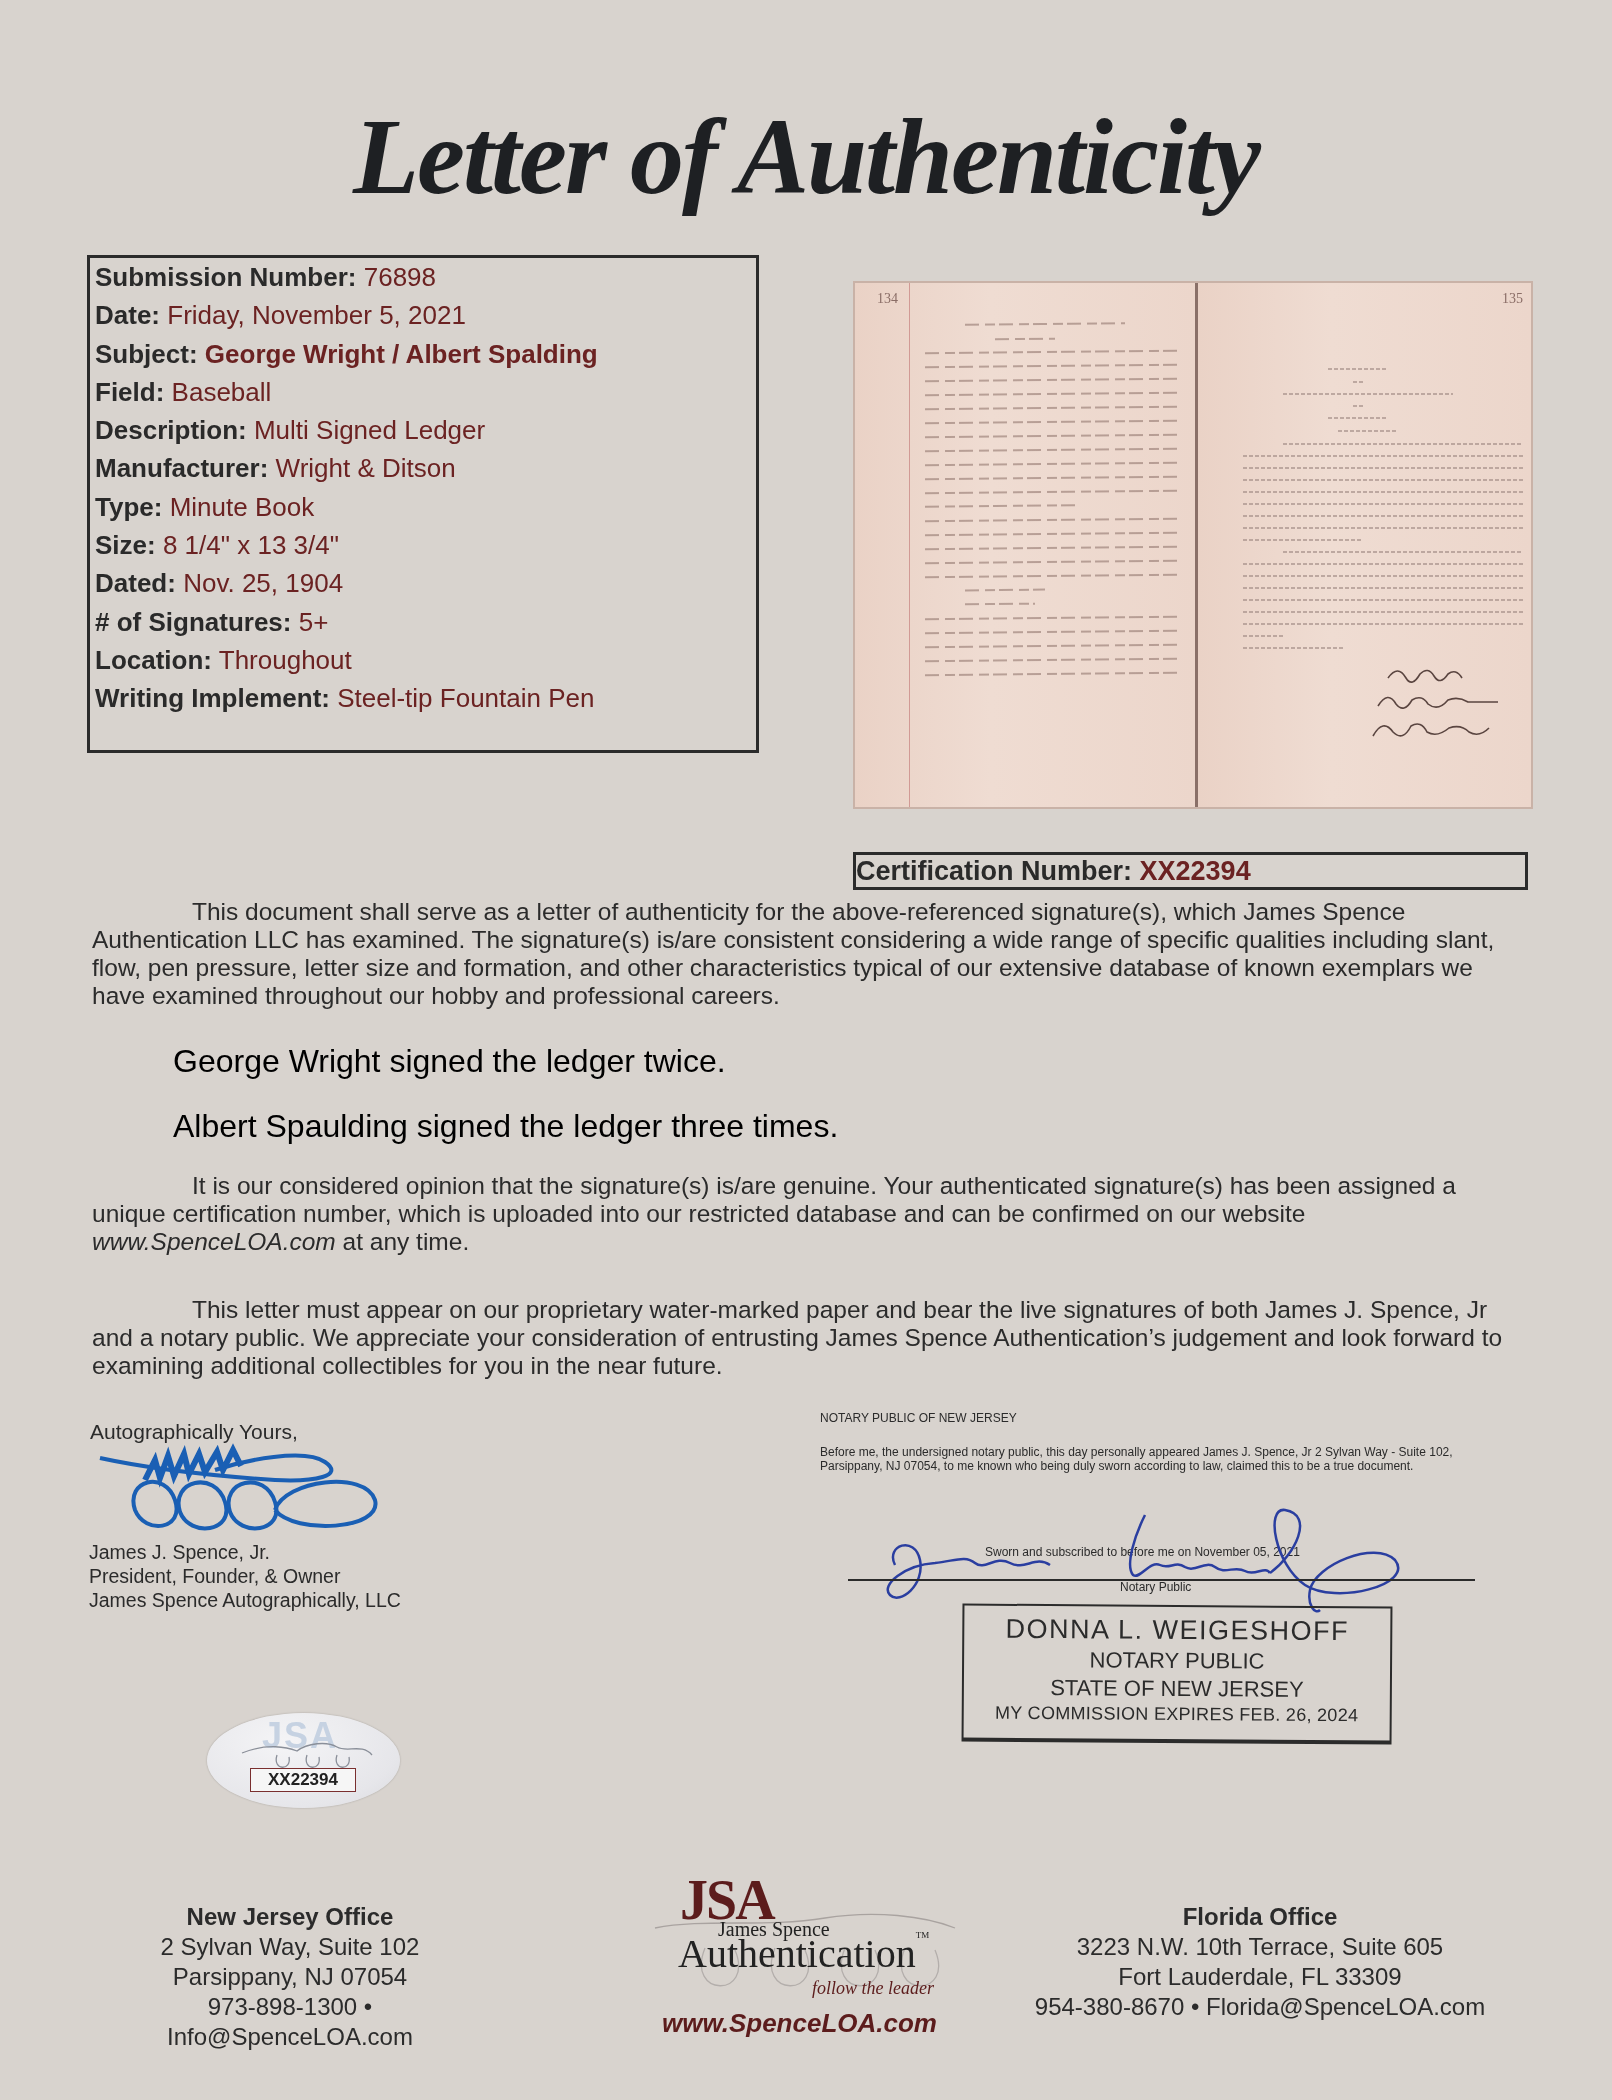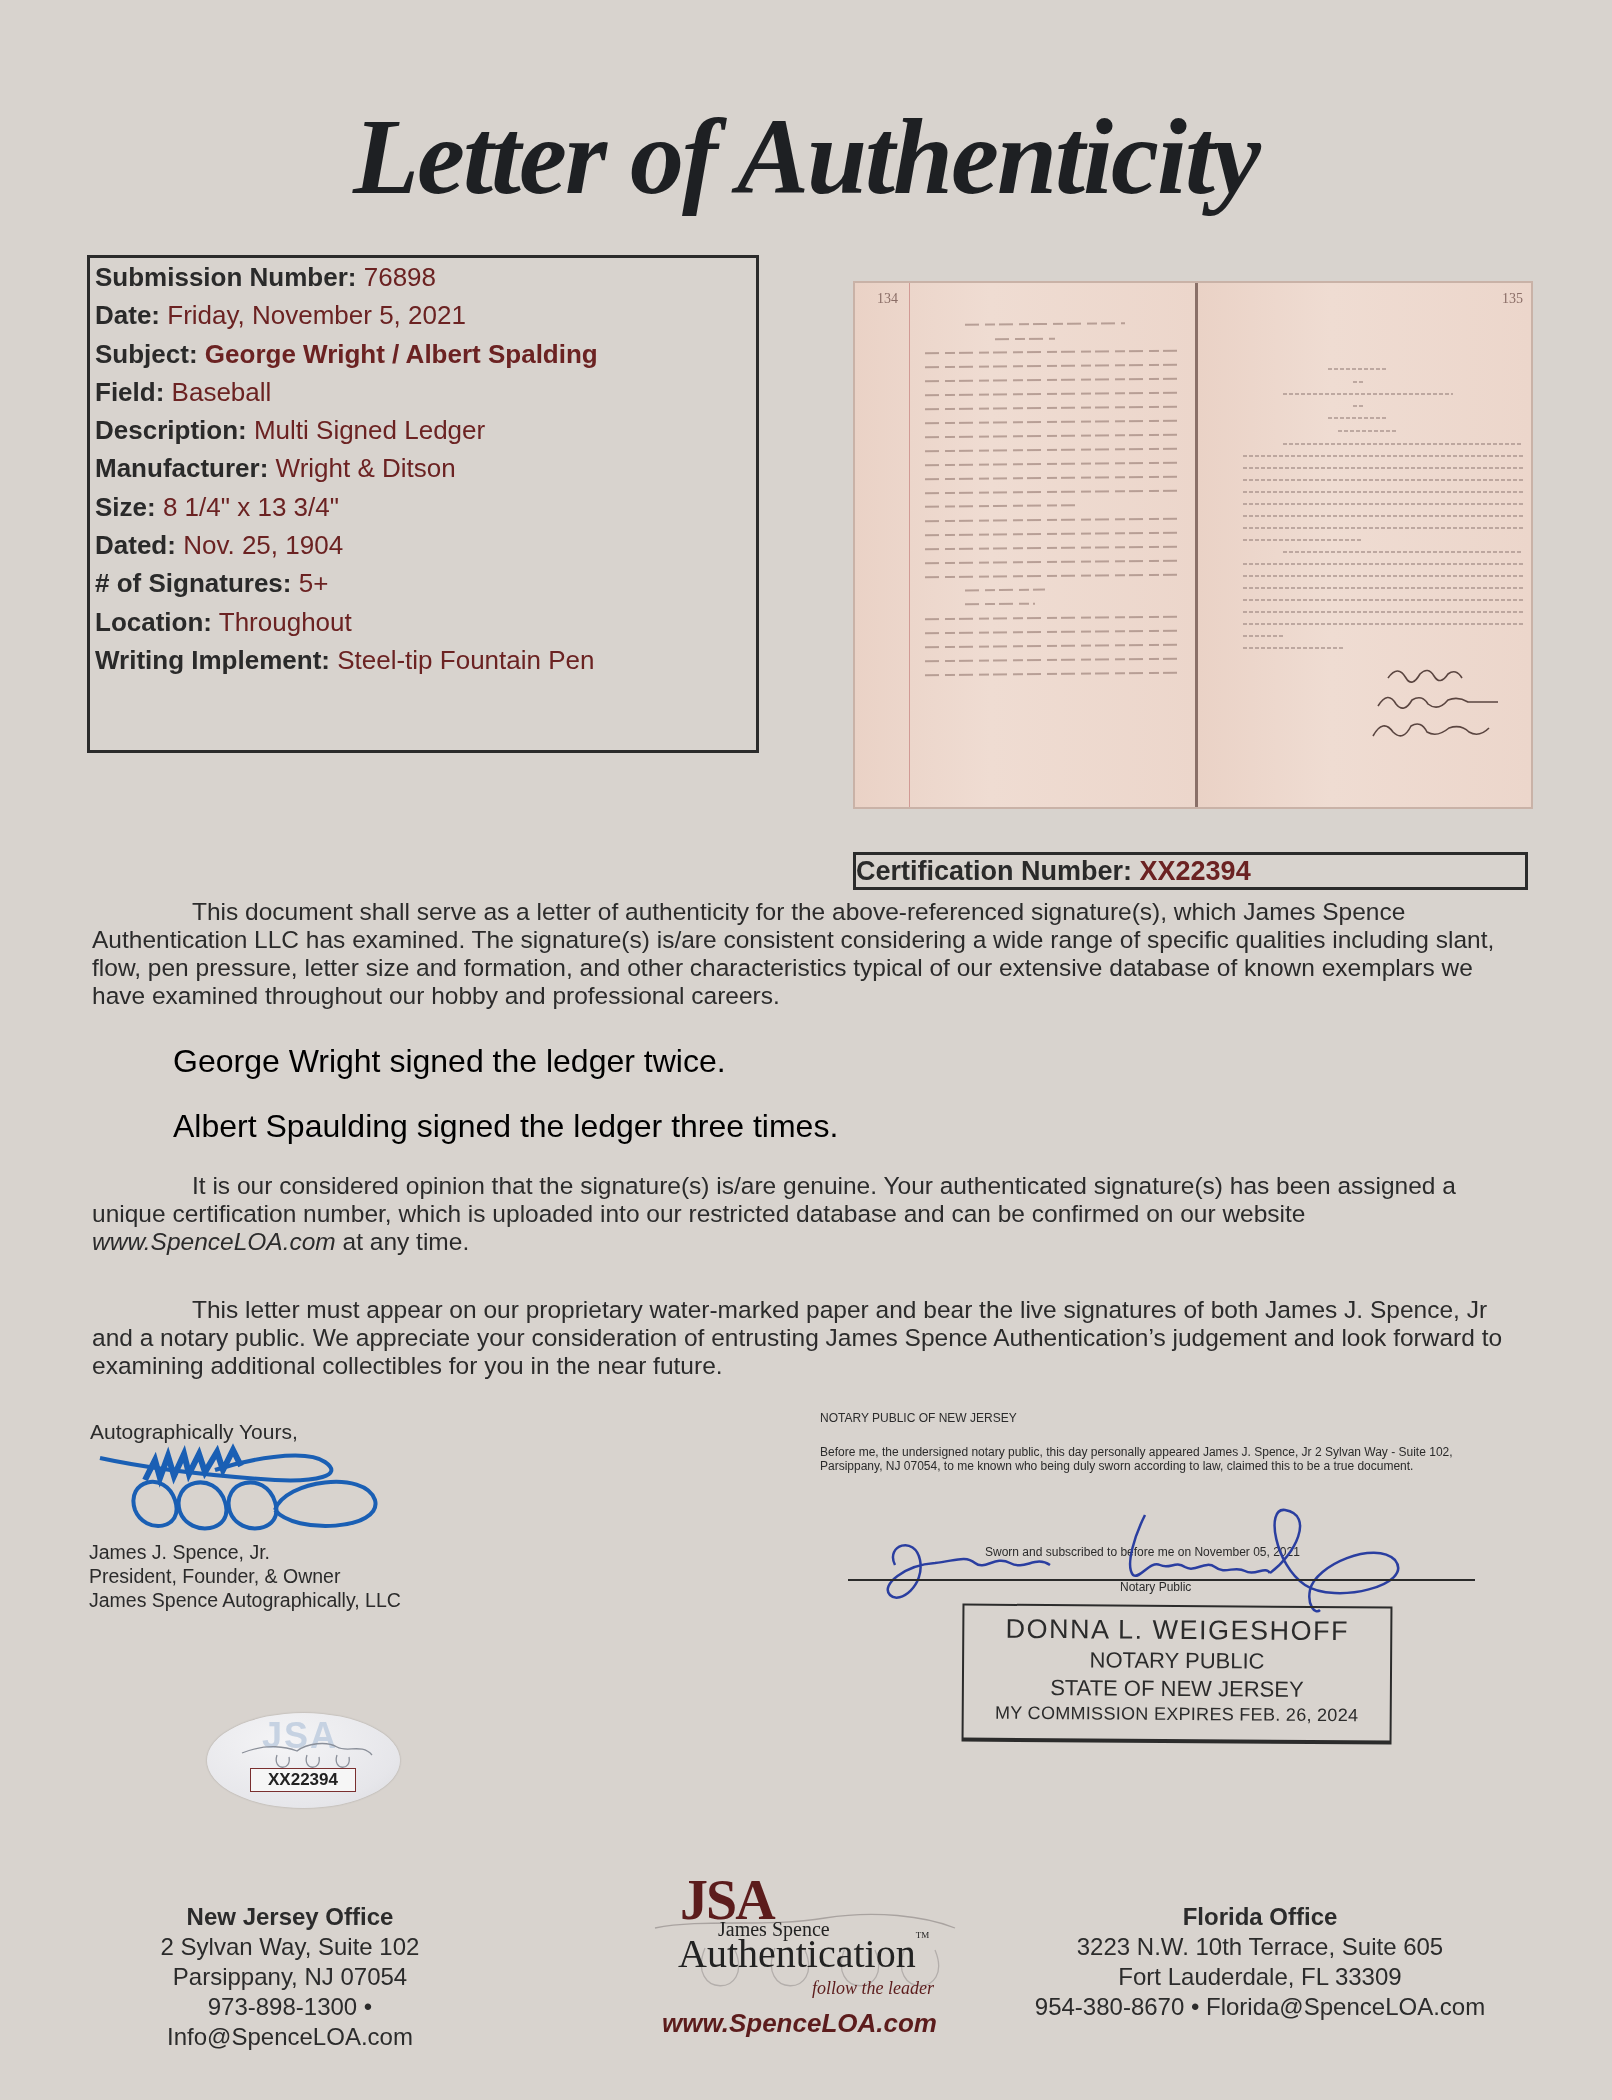--- a/index.html
+++ b/index.html
@@ -131,20 +131,21 @@
 
 <div class="abs title">Letter of Authenticity</div>
 
 <div class="abs info-box">
   <div class="info-row"><span class="lbl">Submission Number:</span> <span class="val">76898</span></div>
   <div class="info-row"><span class="lbl">Date:</span> <span class="val">Friday, November 5, 2021</span></div>
   <div class="info-row"><span class="lbl">Subject:</span> <span class="val bold">George Wright / Albert Spalding</span></div>
   <div class="info-row"><span class="lbl">Field:</span> <span class="val">Baseball</span></div>
   <div class="info-row"><span class="lbl">Description:</span> <span class="val">Multi Signed Ledger</span></div>
   <div class="info-row"><span class="lbl">Manufacturer:</span> <span class="val">Wright &amp; Ditson</span></div>
+  <div class="info-row"><span class="lbl">Type:</span> <span class="val">Minute Book</span></div>
   <div class="info-row"><span class="lbl">Size:</span> <span class="val">8 1/4" x 13 3/4"</span></div>
   <div class="info-row"><span class="lbl">Dated:</span> <span class="val">Nov. 25, 1904</span></div>
   <div class="info-row"><span class="lbl"># of Signatures:</span> <span class="val">5+</span></div>
   <div class="info-row"><span class="lbl">Location:</span> <span class="val">Throughout</span></div>
   <div class="info-row"><span class="lbl">Writing Implement:</span> <span class="val">Steel-tip Fountain Pen</span></div>
 </div>
 
 <div class="abs ledger">
   <div class="page left">
     <div class="margin-line"></div>

